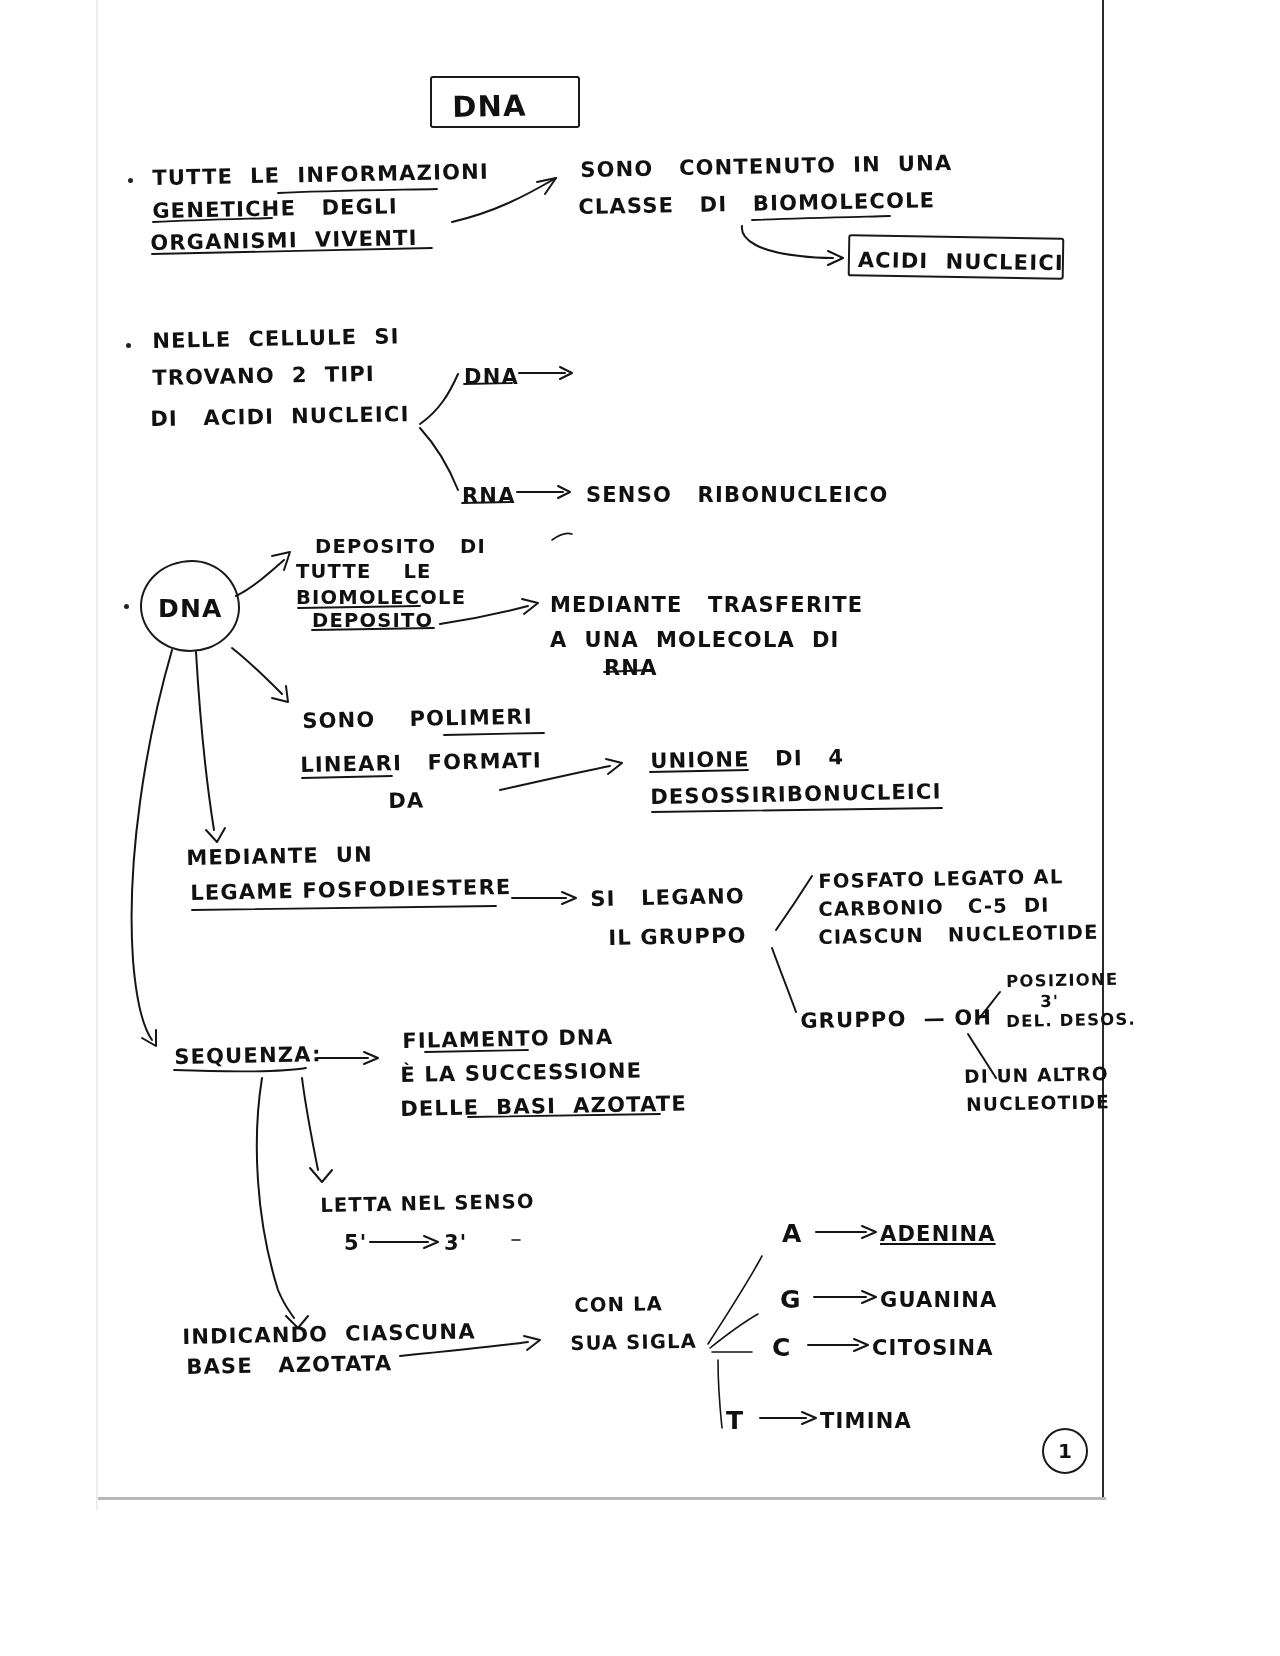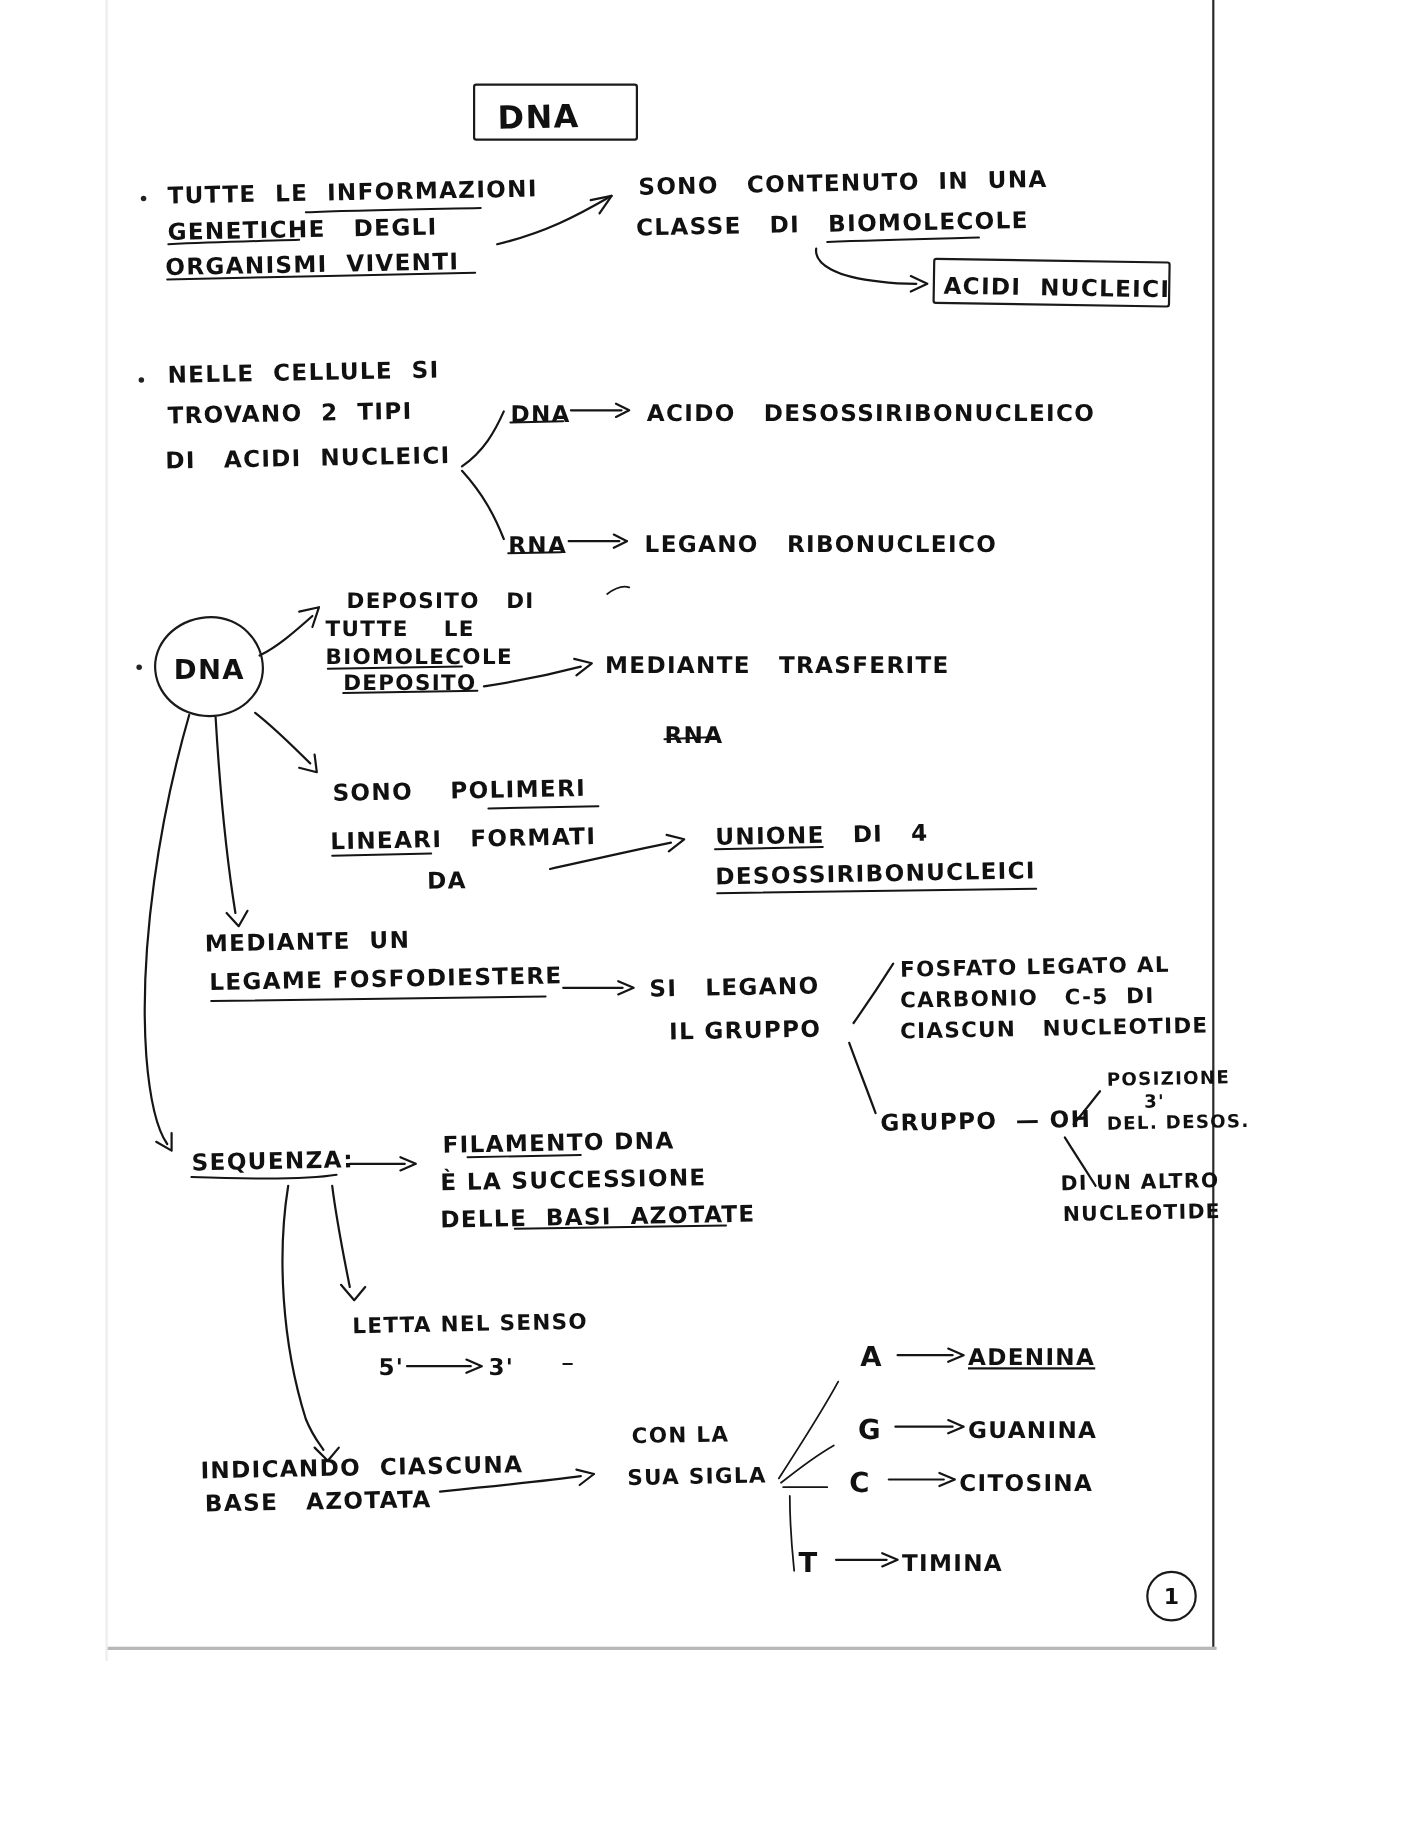--- a/index.html
+++ b/index.html
@@ -283,35 +283,35 @@
 
   <div class="penbox tiltp" style="left:848px; top:236px; width:216px; height:42px;"></div>
   <div class="hw s22 tiltp" style="left:858px; top:245px;">ACIDI  NUCLEICI</div>
 
   <div class="bullet" style="left:126px; top:343px;"></div>
   <div class="hw s22 tilt1" style="left:152px; top:326px;">NELLE  CELLULE  SI</div>
   <div class="hw s22 tilt1" style="left:152px; top:363px;">TROVANO  2  TIPI</div>
   <div class="hw s22 tilt1" style="left:150px; top:404px;">DI   ACIDI  NUCLEICI</div>
 
   <div class="hw s22" style="left:464px; top:362px;">DNA</div>
-  <div class="hw s22" style="left:588px; top:361px;">ACIDO   DESOSSIRIBONUCLEICO</div>
 
   <div class="hw s22" style="left:462px; top:481px;">RNA</div>
-  <div class="hw s22" style="left:586px; top:480px;">LEGANO   RIBONUCLEICO</div>
+  <div class="hw s22" style="left:586px; top:480px;">SENSO   RIBONUCLEICO</div>
 
   <div class="bullet" style="left:124px; top:604px;"></div>
   <div class="circle-dna" style="left:140px; top:560px; width:100px; height:92px;"></div>
   <div class="hw s26" style="left:158px; top:591px;">DNA</div>
 
   <div class="hw s20" style="left:296px; top:533px;margin-left:19px;">DEPOSITO   DI</div>
   <div class="hw s20" style="left:296px; top:558px;">TUTTE    LE</div>
   <div class="hw s20" style="left:296px; top:584px;">BIOMOLECOLE</div>
   <div class="hw s20" style="left:312px; top:607px;">DEPOSITO</div>
 
   <div class="hw s22" style="left:550px; top:590px;">MEDIANTE   TRASFERITE</div>
+  <div class="hw s22" style="left:550px; top:625px;">A  UNA  MOLECOLA  DI</div>
   <div class="hw s22" style="left:604px; top:653px;">RNA</div>
 
   <div class="hw s22 tilt1" style="left:302px; top:706px;">SONO    POLIMERI</div>
   <div class="hw s22 tilt1" style="left:300px; top:750px;">LINEARI   FORMATI</div>
   <div class="hw s22 tilt1" style="left:388px; top:786px;">DA</div>
 
   <div class="hw s22 tilt1" style="left:650px; top:746px;">UNIONE   DI   4</div>
   <div class="hw s22 tilt1" style="left:650px; top:782px;">DESOSSIRIBONUCLEICI</div>
 
   <div class="hw s22 tilt1" style="left:186px; top:843px;">MEDIANTE  UN</div>

